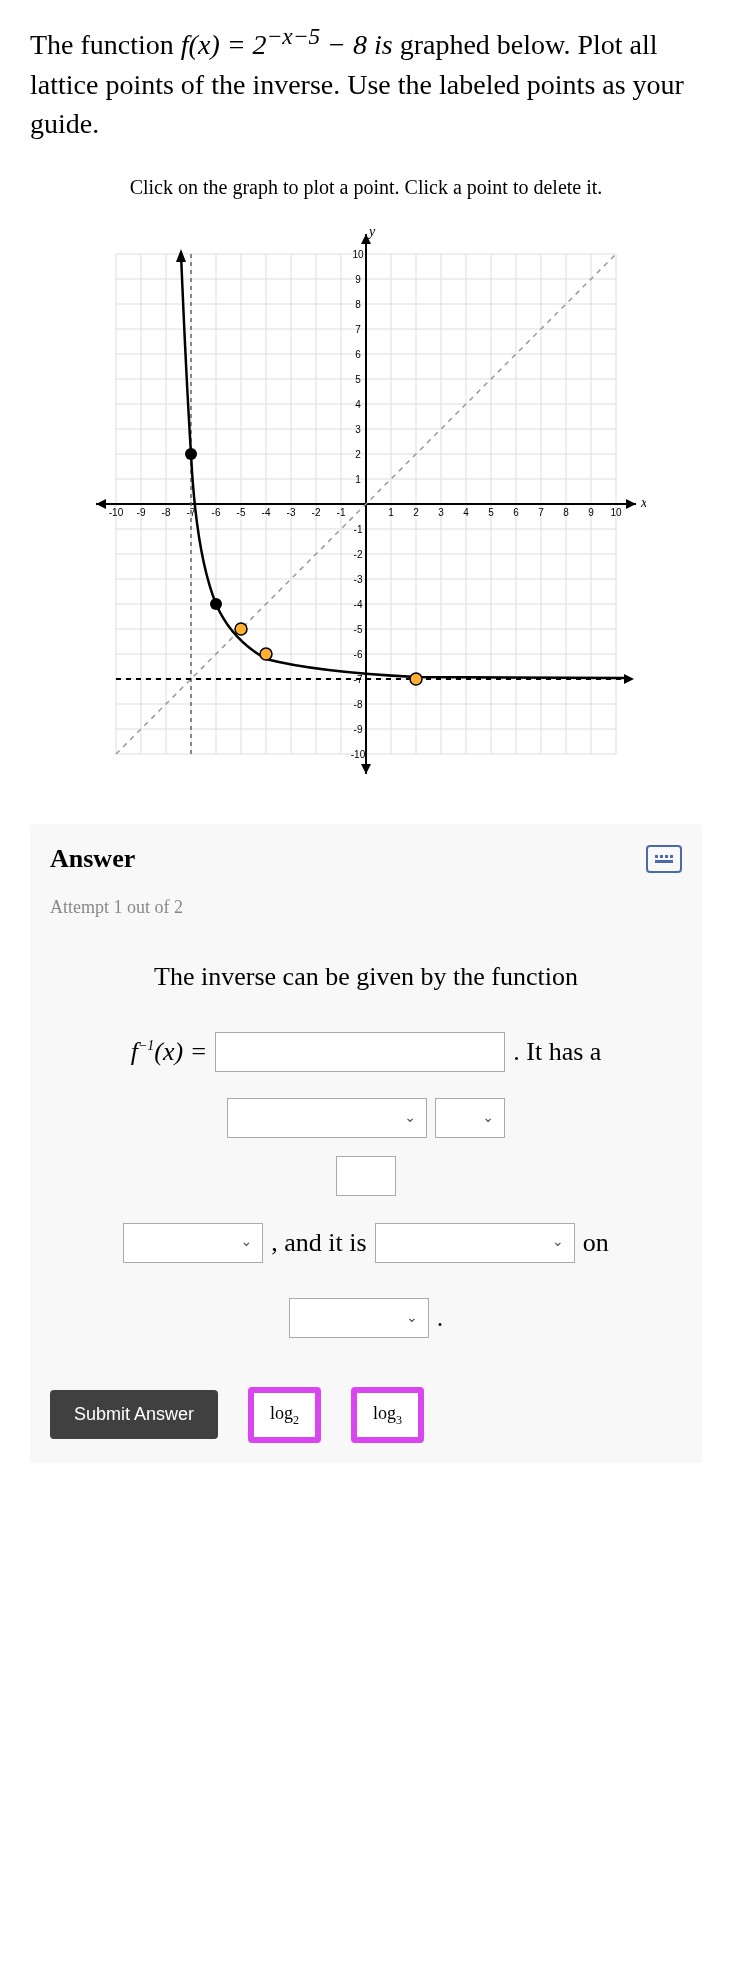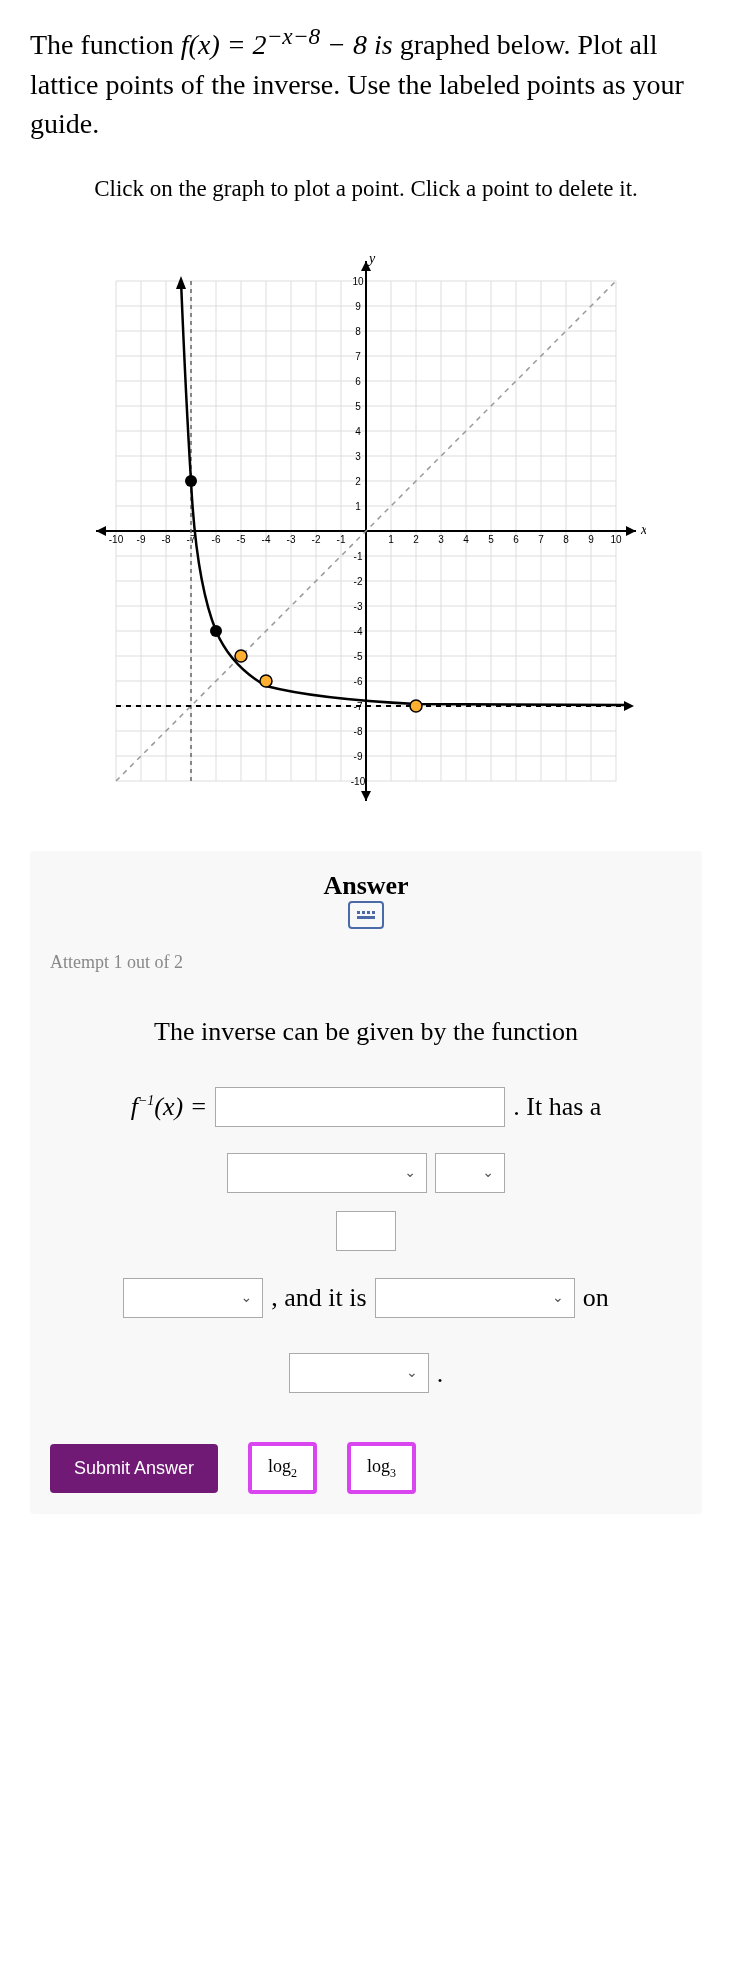--- a/index.html
+++ b/index.html
@@ -1,50 +1,50 @@
 <!DOCTYPE html>
 <html><head>
 <meta charset="utf-8">
 <style>
 * { box-sizing: border-box; margin: 0; padding: 0; }
 body { font-family: Georgia, 'Times New Roman', serif; background: #fff; width: 732px; }
 .container { padding: 20px 30px; }
 .prompt { font-size: 28px; line-height: 1.4; color: #000; margin-bottom: 30px; }
 .prompt .math { font-style: italic; font-family: 'Times New Roman', serif; }
-.instruction { font-size: 23px; text-align: center; margin: 0 40px 46px 40px; line-height: 1.4; font-family: Liberation Serif, serif; }
+.instruction { font-size: 20px; text-align: center; margin: 0 40px 23px 40px; line-height: 1.4; font-family: Liberation Serif, serif; }
 .graph-wrap { display: flex; justify-content: center; margin-bottom: 40px; }
 .graph { position: relative; width: 560px; height: 560px; }
 .answer-section { background: #f8f8f8; padding: 20px; border-radius: 4px; margin-top: 20px; }
-.answer-header { display: flex; justify-content: flex-end; align-items: center; flex-direction: column; }
+.answer-header { display: flex; justify-content: space-between; align-items: center; }
 .answer-title { font-size: 26px; font-weight: bold; }
 .attempt { font-size: 18px; color: #888; margin-top: 23px; margin-bottom: 30px; }
 .keyboard-icon { width: 36px; height: 28px; border: 2px solid #4a6ba8; border-radius: 4px; display: flex; align-items: center; justify-content: center; cursor: pointer; }
 .keyboard-icon svg { width: 24px; height: 16px; }
 .fill-text { font-size: 26px; line-height: 2.2; }
 .fill-text .math { font-style: italic; font-family: 'Times New Roman', serif; }
 .input-box { display: inline-block; border: 1px solid #aaa; background: #fff; height: 40px; vertical-align: middle; }
 .input-wide { width: 290px; }
 .input-small { width: 60px; }
 .select-box { display: inline-flex; align-items: center; justify-content: flex-end; border: 1px solid #aaa; background: #fff; height: 40px; padding: 0 10px; vertical-align: middle; cursor: pointer; }
 .select-med { width: 200px; }
 .select-small { width: 70px; }
 .select-xs { width: 140px; }
 .chevron { font-size: 14px; color: #555; }
 .row { margin-bottom: 18px; display: flex; flex-wrap: wrap; align-items: center; gap: 8px; justify-content: center; }
 .submit-row { display: flex; align-items: center; gap: 30px; margin-top: 40px; }
-.submit-btn { background: #701a75; color: #fff; border: none; padding: 14px 24px; font-size: 18px; border-radius: 4px; cursor: pointer; font-family: Arial, sans-serif; }
-.log-btn { background: #fff; border: 4px solid #d946ef; padding: 10px 16px; font-size: 18px; border-radius: 4px; cursor: pointer; font-family: 'Times New Roman', serif; }
+.submit-btn { background: #404040; color: #fff; border: none; padding: 14px 24px; font-size: 18px; border-radius: 4px; cursor: pointer; font-family: Arial, sans-serif; }
+.log-btn { background: #fff; border: 6px solid #d946ef; padding: 10px 16px; font-size: 18px; border-radius: 4px; cursor: pointer; font-family: 'Times New Roman', serif; }
 .log-btn sub { font-size: 12px; }
 </style>
 </head>
 <body>
 
 <div class="container">
   <div class="prompt">
-    <span>The function </span><span class="math"><span>f(x) = 2</span><sup>−x−8</sup><span> − 8 is</span></span>
+    <span>The function </span><span class="math"><span>f(x) = 2</span><sup>−x−5</sup><span> − 8 is</span></span>
     <span>graphed below. Plot all lattice points of the inverse. Use the labeled points as your guide.</span>
   </div>
 
   <div class="instruction">Click on the graph to plot a point. Click a point to delete it.</div>
 
   <div class="graph-wrap">
     <div class="graph">
       <svg width="560" height="560" viewBox="0 0 560 560">
 
         <g stroke="#ddd" stroke-width="1">

